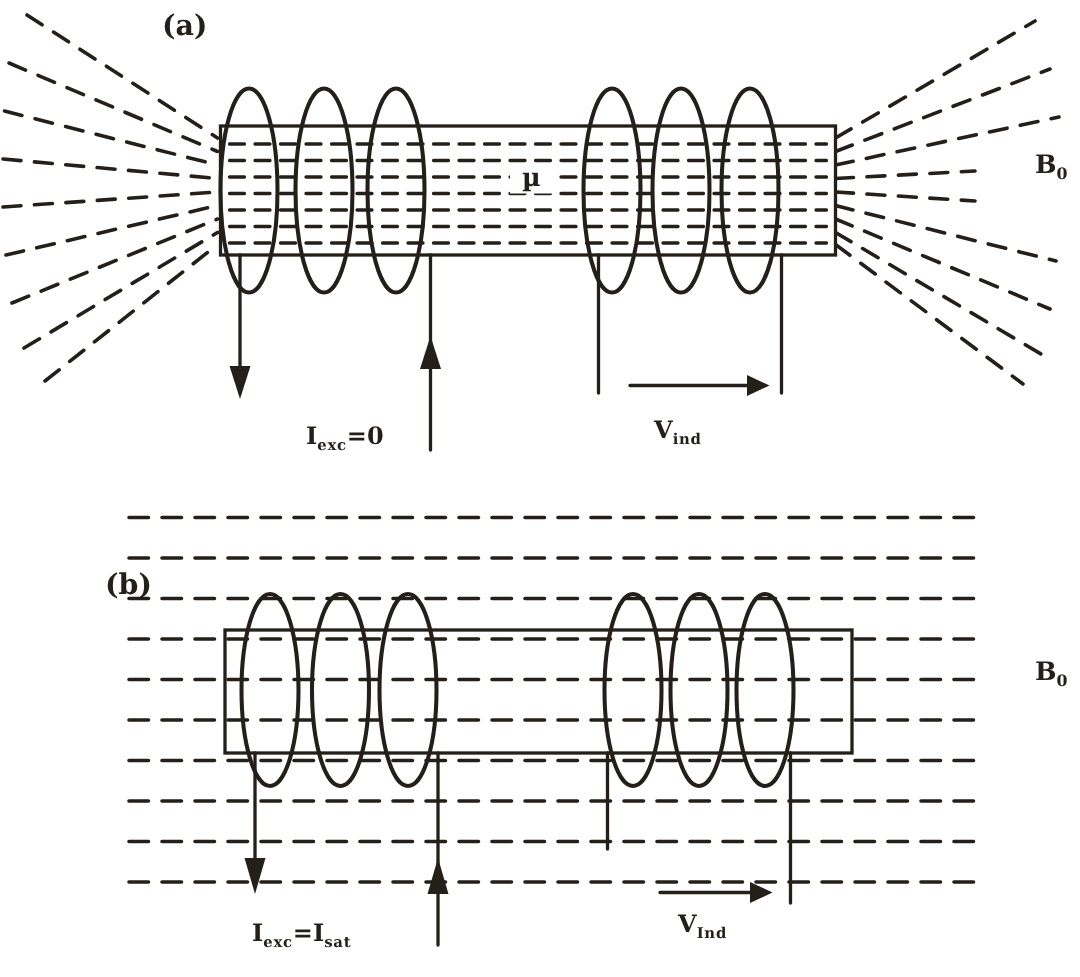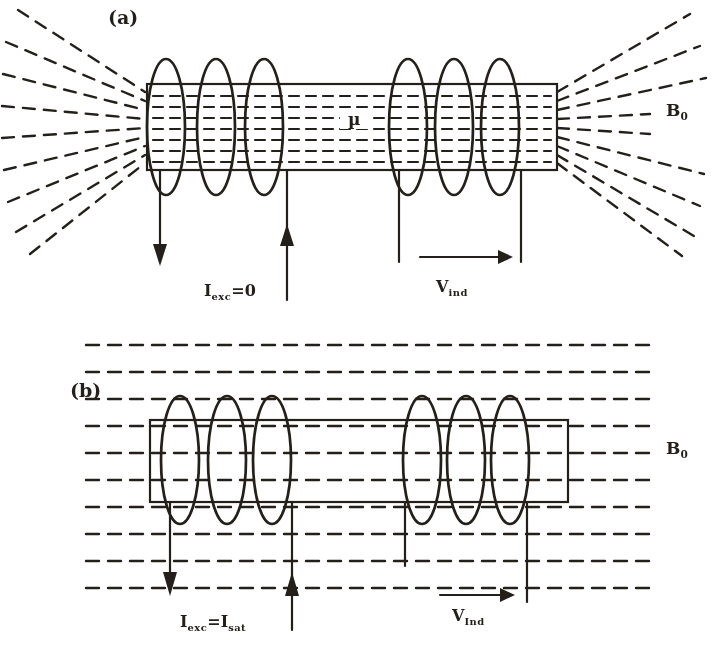--- a/index.html
+++ b/index.html
@@ -17,21 +17,21 @@
     color:#241f19;
     white-space:nowrap;
     line-height:1;
   }
   .lbl .sub{
     font-size:0.62em;
     vertical-align:-0.42em;
     letter-spacing:0.5px;
   }
   .tag{font-size:19px;}
-  .field{font-size:17px;}
+  .field{font-size:17px;margin-left:24px;}
   .cur{font-size:16px;}
   .mu{
     font-size:17px;
     background:#ffffff;
     padding:1px 8px;
   }
 </style>
 </head>
 <body>
 
@@ -160,21 +160,21 @@
   <div class="lbl cur" style="left:436px;top:279px;">
     <span>V</span><span class="sub">ind</span>
   </div>
 
   <div class="lbl tag" style="left:70px;top:381px;">(b)</div>
 
   <div class="lbl field" style="left:666px;top:440px;">
     <span>B</span><span class="sub">0</span>
   </div>
 
-  <div class="lbl cur" style="left:180px;top:614px;">
+  <div class="lbl cur" style="left:168px;top:614px;">
     <span>I</span><span class="sub">exc</span><span>=I</span><span class="sub">sat</span>
   </div>
 
   <div class="lbl cur" style="left:452px;top:608px;">
     <span>V</span><span class="sub">Ind</span>
   </div>
 
 </div>
 
 </body></html>

